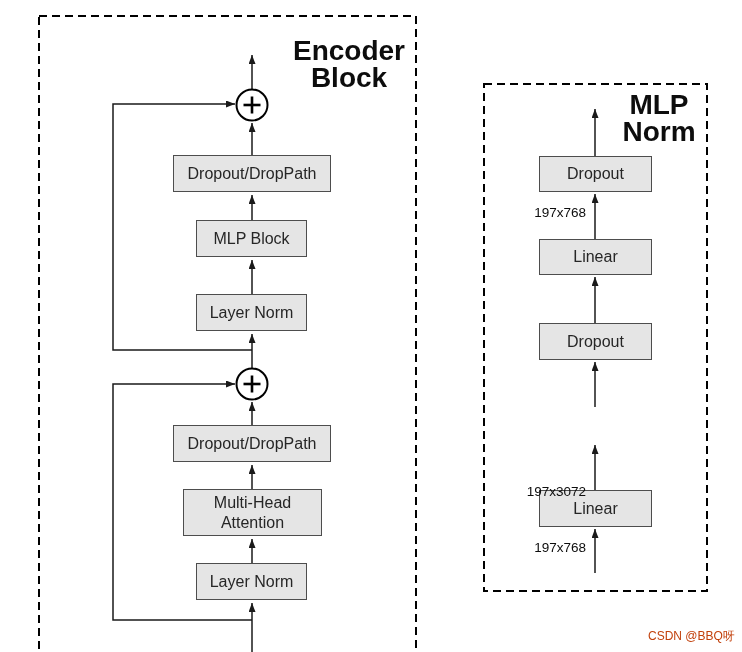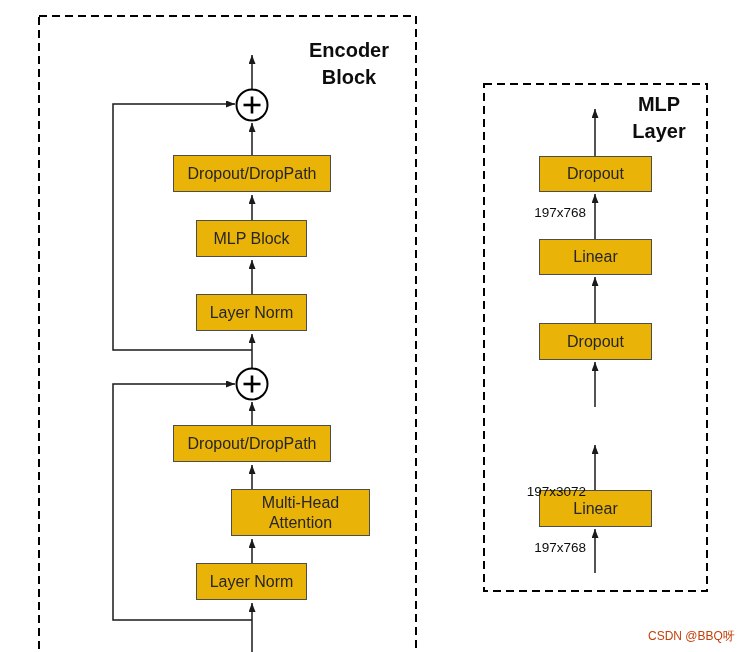--- a/index.html
+++ b/index.html
@@ -8,35 +8,35 @@
     width: 742px;
     height: 652px;
     background: #ffffff;
     overflow: hidden;
     font-family: "Liberation Sans", sans-serif;
   }
   #wires { position: absolute; left: 0; top: 0; }
   .box {
     position: absolute;
     box-sizing: border-box;
-    background: #eab308;
+    background: #e5e5e5;
     border: 1px solid #4d4d4d;
     display: flex;
     align-items: center;
     justify-content: center;
     text-align: center;
     font-size: 16px;
     line-height: 20px;
     color: #262626;
     white-space: pre-line;
   }
   .title {
     position: absolute;
     font-weight: bold;
-    font-size: 20px;
+    font-size: 28px;
     line-height: 27px;
     color: #0d0d0d;
     text-align: center;
     white-space: pre-line;
   }
   .dim-label {
     position: absolute;
     width: 70px;
     font-weight: normal;
     font-size: 13.5px;
@@ -95,27 +95,27 @@
       <line x1="595" y1="407" x2="595" y2="362" marker-end="url(#arrow)"></line>
       <line x1="595" y1="323" x2="595" y2="277" marker-end="url(#arrow)"></line>
       <line x1="595" y1="239" x2="595" y2="194" marker-end="url(#arrow)"></line>
       <line x1="595" y1="156" x2="595" y2="109" marker-end="url(#arrow)"></line>
     </g>
   </svg>
 
   <div class="title" style="left:289px; top:37px; width:120px;">Encoder
 Block</div>
   <div class="title" style="left:599px; top:91px; width:120px;">MLP
-Layer</div>
+Norm</div>
 
   <div class="box" style="left:173px; top:155px; width:158px; height:37px;">Dropout/DropPath</div>
   <div class="box" style="left:196px; top:220px; width:111px; height:37px;">MLP Block</div>
   <div class="box" style="left:196px; top:294px; width:111px; height:37px;">Layer Norm</div>
   <div class="box" style="left:173px; top:425px; width:158px; height:37px;">Dropout/DropPath</div>
-  <div class="box" style="left:183px; top:489px; width:139px; height:47px;margin-left:48px;">Multi-Head
+  <div class="box" style="left:183px; top:489px; width:139px; height:47px;">Multi-Head
 Attention</div>
   <div class="box" style="left:196px; top:563px; width:111px; height:37px;">Layer Norm</div>
 
   <div class="box" style="left:539px; top:156px; width:113px; height:36px;">Dropout</div>
   <div class="box" style="left:539px; top:239px; width:113px; height:36px;">Linear</div>
   <div class="box" style="left:539px; top:323px; width:113px; height:37px;">Dropout</div>
   <div class="box" style="left:539px; top:490px; width:113px; height:37px;">Linear</div>
 
   <div class="dim-label" style="left:516px; top:205px;">197x768</div>
   <div class="dim-label" style="left:516px; top:484px;">197x3072</div>

